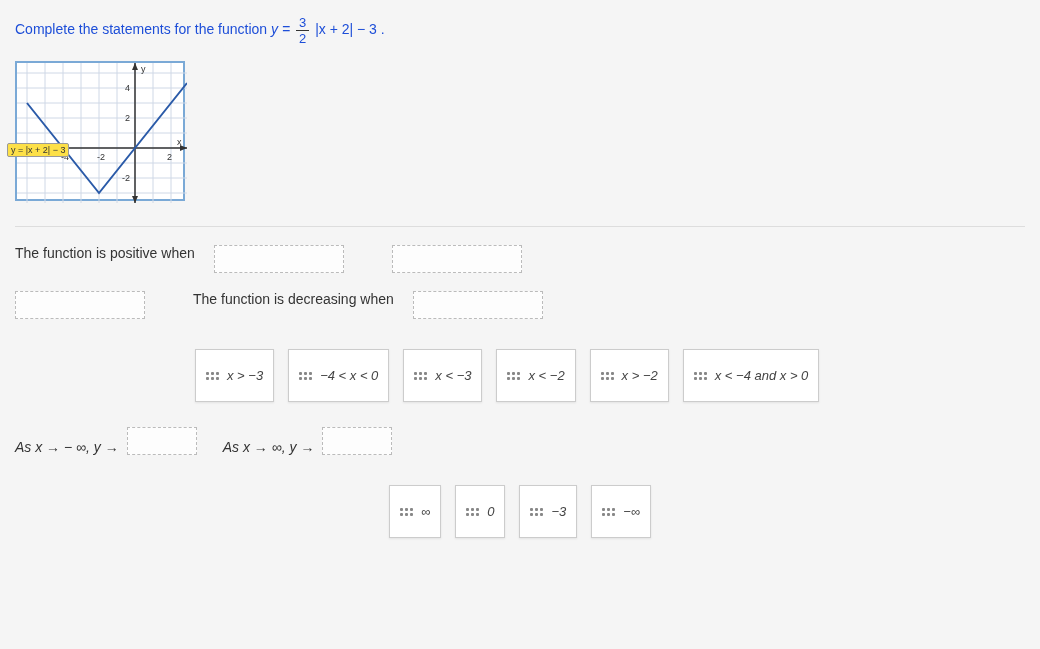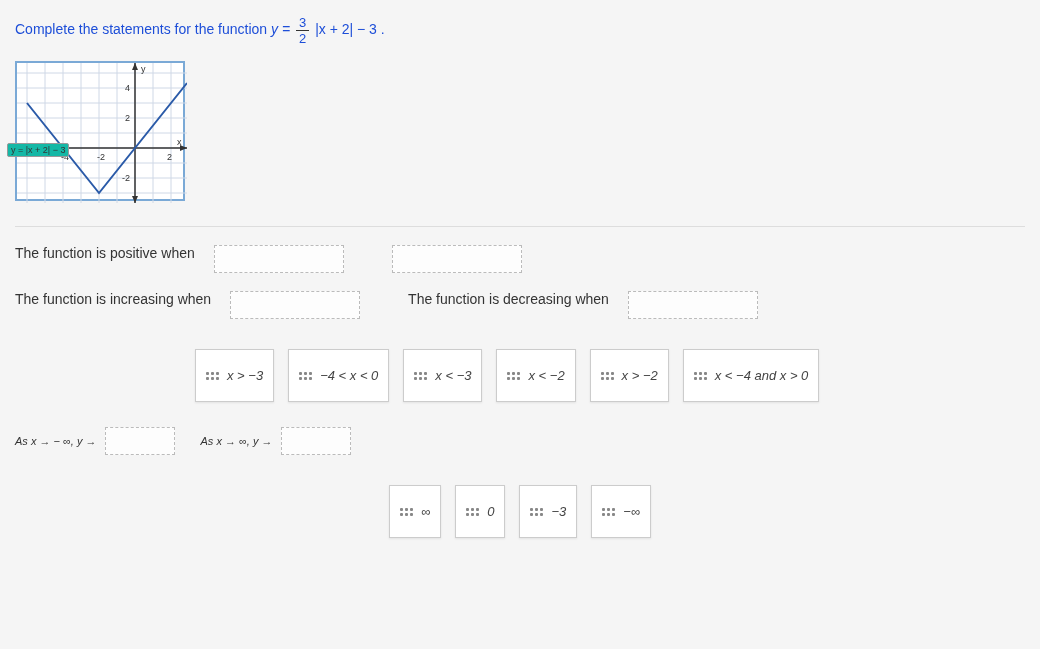--- a/index.html
+++ b/index.html
@@ -31,21 +31,21 @@
       height: 140px;
       border: 2px solid #7aa9d6;
       background: #fff;
       margin-bottom: 25px;
     }
     .graph-container svg { display: block; }
     .eq-tag {
       position: absolute;
       left: -10px;
       top: 80px;
-      background: #14b8a6;
+      background: #fde047;
       border: 1px solid #999;
       font-size: 9px;
       padding: 1px 3px;
       border-radius: 2px;
       color: #333;
     }
 
     .statement-row {
       display: flex;
       margin: 18px 0;
@@ -85,26 +85,26 @@
       grid-template-columns: repeat(3, 3px);
       grid-auto-rows: 3px;
       gap: 2px;
       margin-right: 8px;
       font-style: normal;
     }
     .tile .grip span { width: 3px; height: 3px; background: #888; border-radius: 1px; }
 
     .limits-row {
       display: flex;
-      align-items: center;
+      align-items: flex-end;
       gap: 8px;
       margin: 20px 0 30px 0;
       font-style: italic;
       color: #333;
-      font-size: 11px;
+      font-size: 14px;
     }
     .tiles-row.center { justify-content: center; margin-left: 0; }
     hr.sep { border: none; border-top: 1px solid #ddd; margin: 10px 0; }
   </style>
 </head>
 <body>
 
 <div class="prompt-line">
   <span>Complete the statements for the function </span>
   <span style="font-style:italic">y = </span>
@@ -165,21 +165,20 @@
 <hr class="sep">
 
 <div class="statement-row">
   <span class="statement-text">The function is positive when</span>
   <span class="drop-slot"></span>
   <span style="width:10px"></span>
   <span class="drop-slot"></span>
 </div>
 
 <div class="statement-row">
-  <span class="statement-text">The function is increasing when</span>
   <span class="drop-slot"></span>
   <span style="width:10px"></span>
   <span class="statement-text">The function is decreasing when</span>
   <span class="drop-slot"></span>
 </div>
 
 <div class="tiles-row">
   <div class="tile">
     <span class="grip">
         <span></span>

